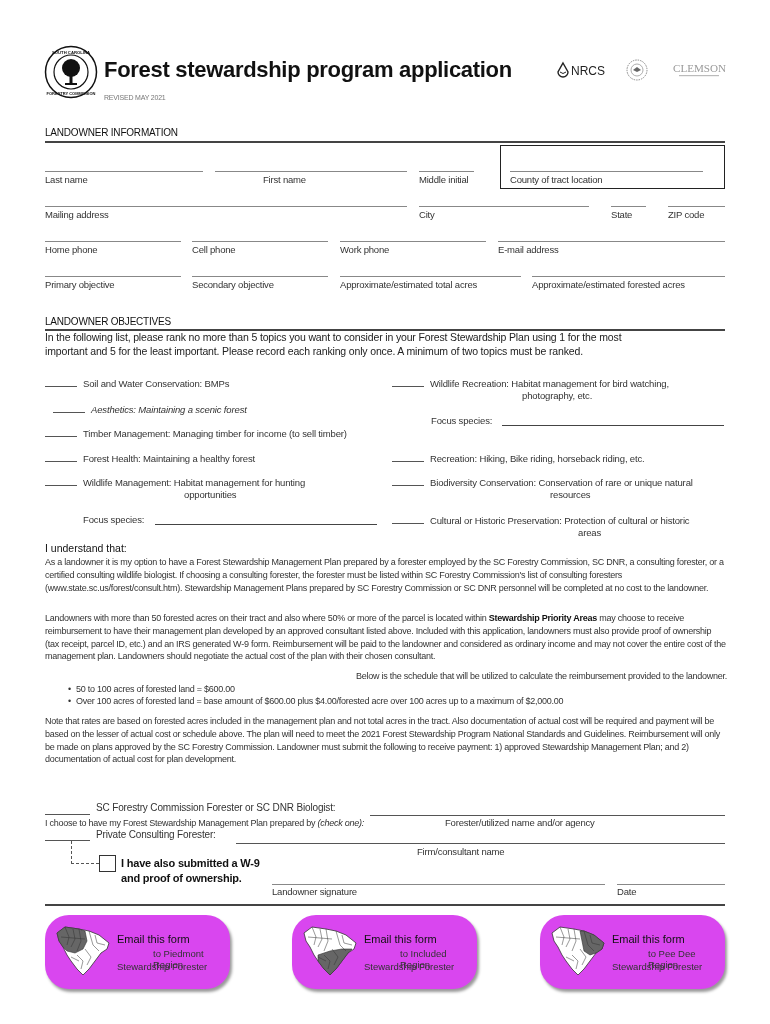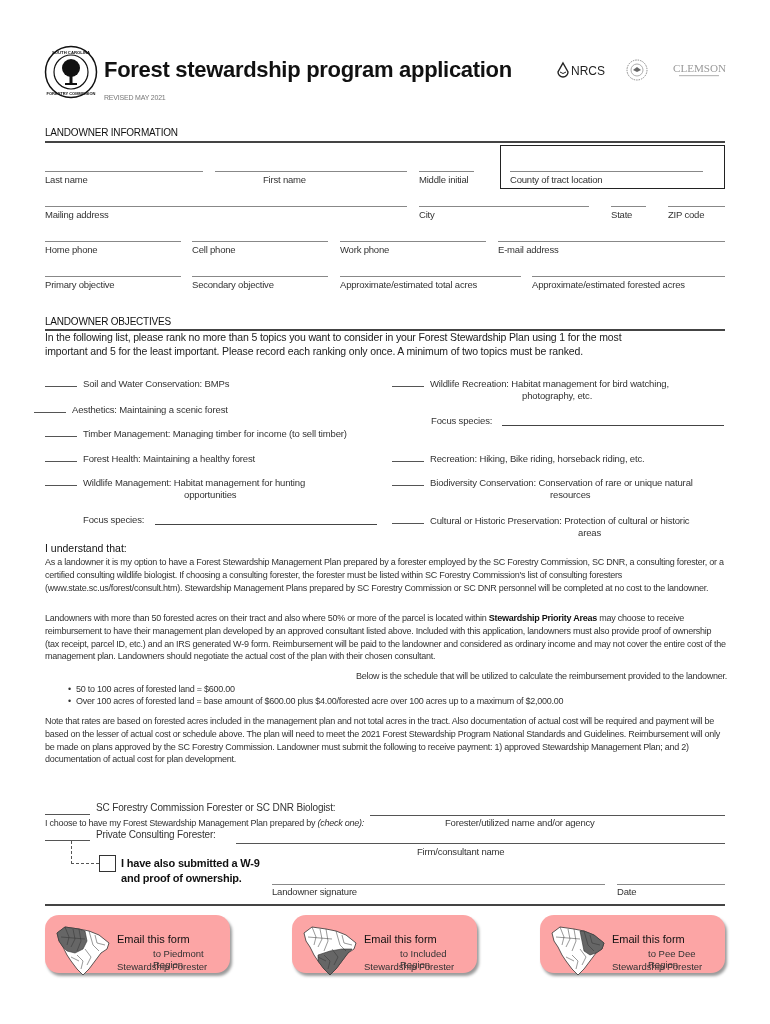--- a/index.html
+++ b/index.html
@@ -9,21 +9,21 @@
   .lbl { font-size: 9.5px; color: #333; letter-spacing: -0.2px; white-space: nowrap; }
   .line { border-top: 1px solid #888; }
   .title { font-size: 22px; font-weight: bold; color: #111; letter-spacing: -0.3px; }
   .revised { font-size: 7px; color: #777; letter-spacing: -0.2px; }
   .sect { font-size: 10px; color: #111; letter-spacing: -0.2px; }
   .sect-rule { border-top: 2px solid #444; }
   .body-txt { font-size: 9px; color: #333; line-height: 12.8px; letter-spacing: -0.25px; }
   .intro { font-size: 10.5px; color: #222; line-height: 14.5px; letter-spacing: -0.15px; }
   .obj { font-size: 9.5px; color: #333; letter-spacing: -0.15px; white-space: nowrap; }
   .blank { display: inline-block; width: 32px; border-bottom: 1px solid #555; margin-right: 6px; vertical-align: baseline; }
-  .email-btn { position: absolute; width: 185px; height: 58px; background: #fca5a5; border-radius: 14px; box-shadow: 2px 3px 3px #9a9a9a; }
+  .email-btn { position: absolute; width: 185px; height: 74px; background: #d946ef; border-radius: 24px; box-shadow: 2px 3px 3px #9a9a9a; }
   .email-btn .t1 { position: absolute; left: 72px; top: 18px; font-size: 11px; color: #111; }
   .email-btn .t2 { position: absolute; left: 72px; top: 33px; font-size: 9.5px; color: #333; padding-left: 36px; }
   .email-btn .t3 { position: absolute; left: 72px; top: 46px; font-size: 9.5px; color: #333; }
   .email-btn svg { position: absolute; left: 10px; top: 6px; }
   .checkbox { width: 17px; height: 17px; border: 1.5px solid #333; background: #fff; }
 </style>
 </head>
 <body>
 
 <div class="abs" style="left:44px;top:45px;width:54px;height:54px;">
@@ -103,21 +103,21 @@
 <div class="abs lbl" style="left:532px;top:279px;">Approximate/estimated forested acres</div>
 
 <div class="abs sect" style="left:45px;top:316px;">LANDOWNER OBJECTIVES</div>
 <div class="abs sect-rule" style="left:45px;top:329px;width:680px;"></div>
 <div class="abs intro" style="left:45px;top:330px;white-space:nowrap;">In the following list, please rank no more than 5 topics you want to consider in your Forest Stewardship Plan using 1 for the most</div>
 <div class="abs intro" style="left:45px;top:344px;white-space:nowrap;">important and 5 for the least important. Please record each ranking only once. A minimum of two topics must be ranked.</div>
 
 <div class="abs obj" style="left:45px;top:378px;">
   <span class="blank"></span><span>Soil and Water Conservation: BMPs</span>
 </div>
-<div class="abs obj" style="left:34px;top:404px;">
+<div class="abs obj" style="left:53px;top:404px;font-style:italic;">
   <span class="blank"></span><span>Aesthetics: Maintaining a scenic forest</span>
 </div>
 <div class="abs obj" style="left:45px;top:428px;">
   <span class="blank"></span><span>Timber Management: Managing timber for income (to sell timber)</span>
 </div>
 <div class="abs obj" style="left:45px;top:453px;">
   <span class="blank"></span><span>Forest Health: Maintaining a healthy forest</span>
 </div>
 <div class="abs obj" style="left:45px;top:477px;">
   <span class="blank"></span><span>Wildlife Management: Habitat management for hunting</span>

